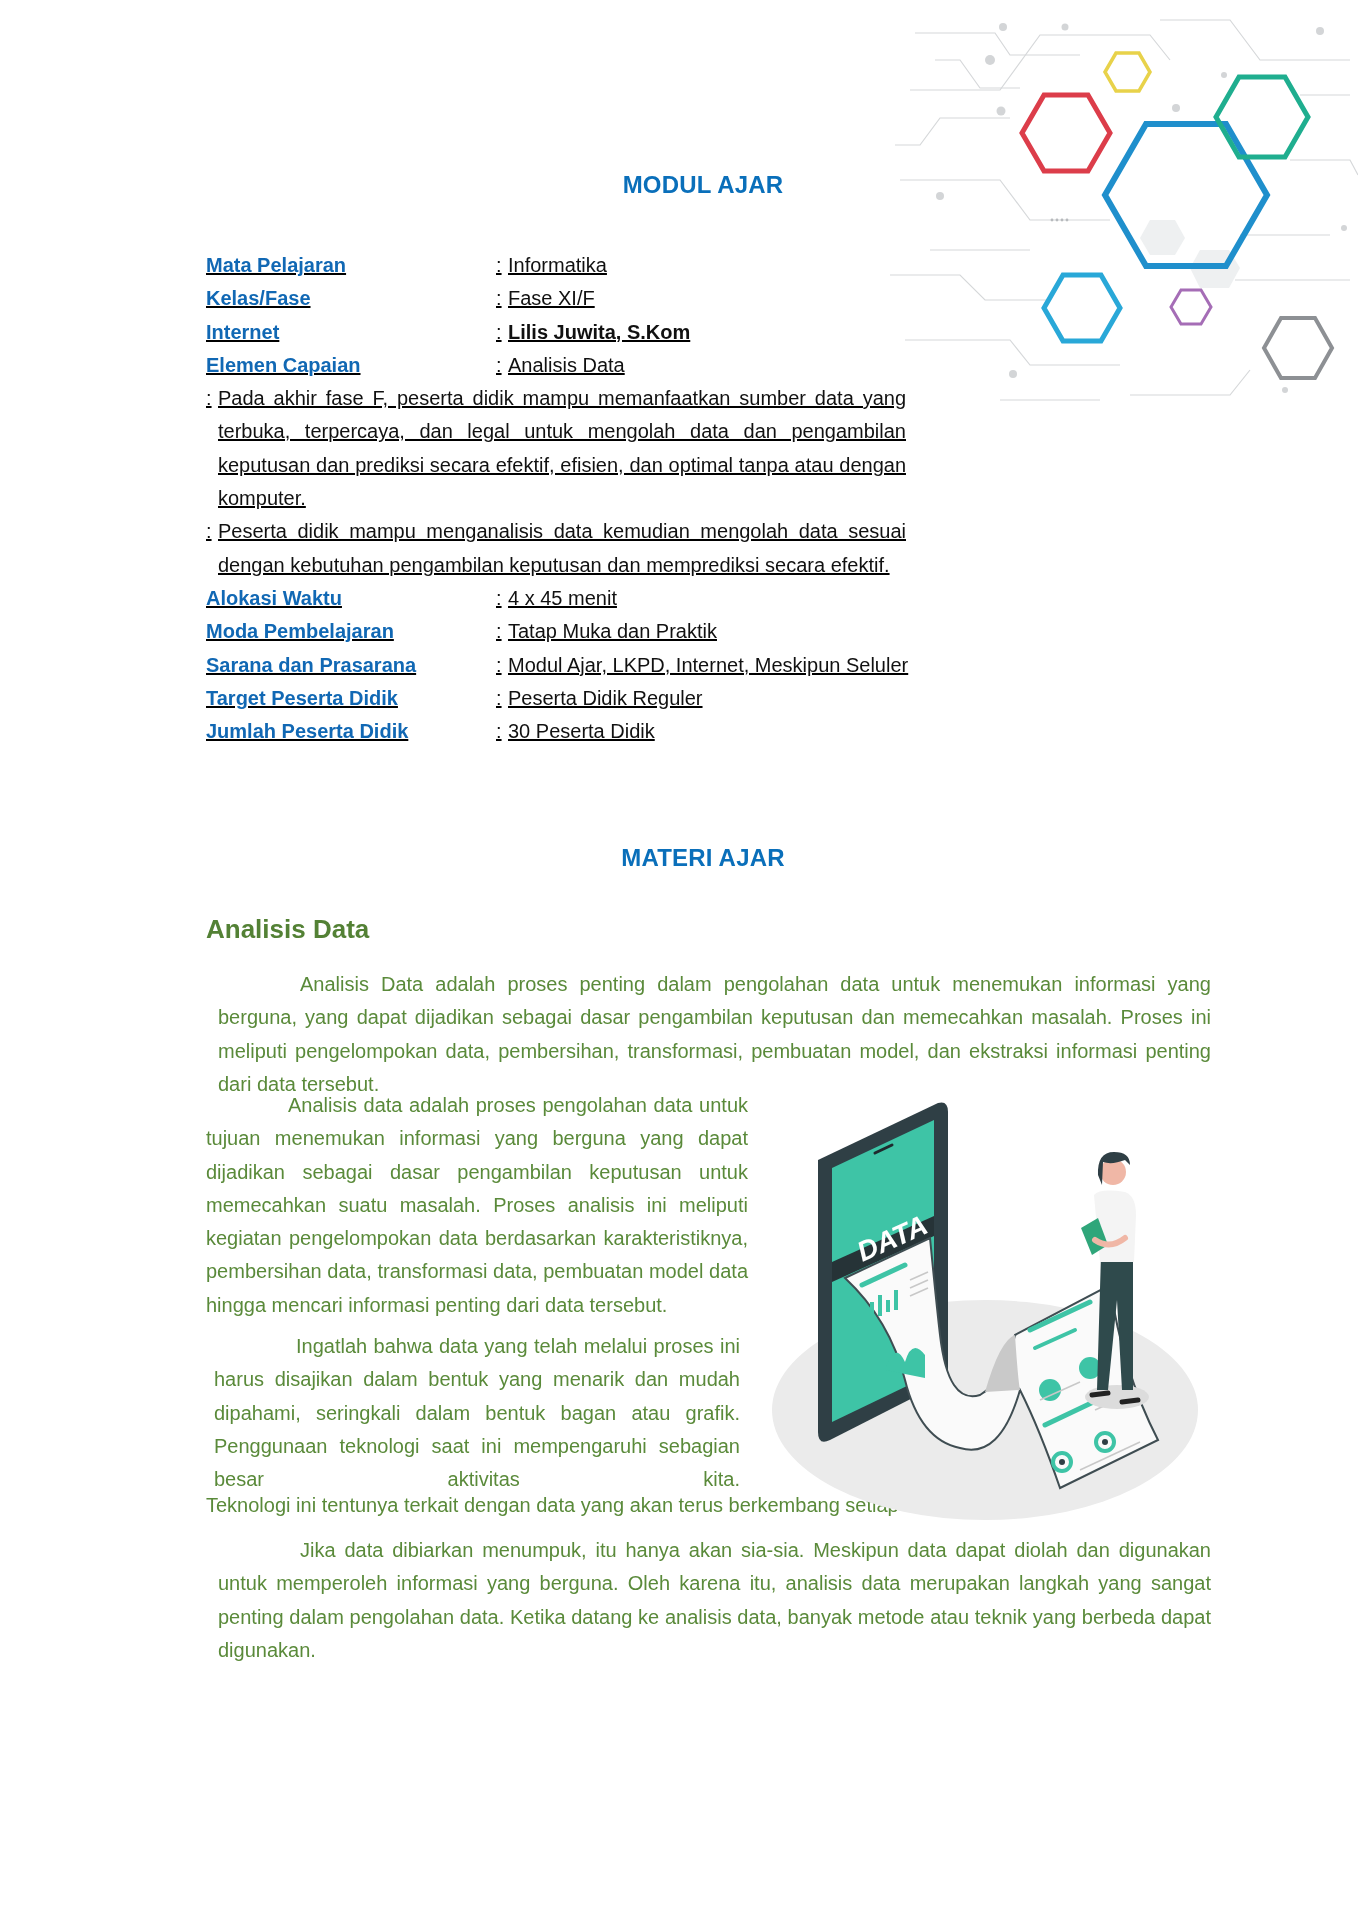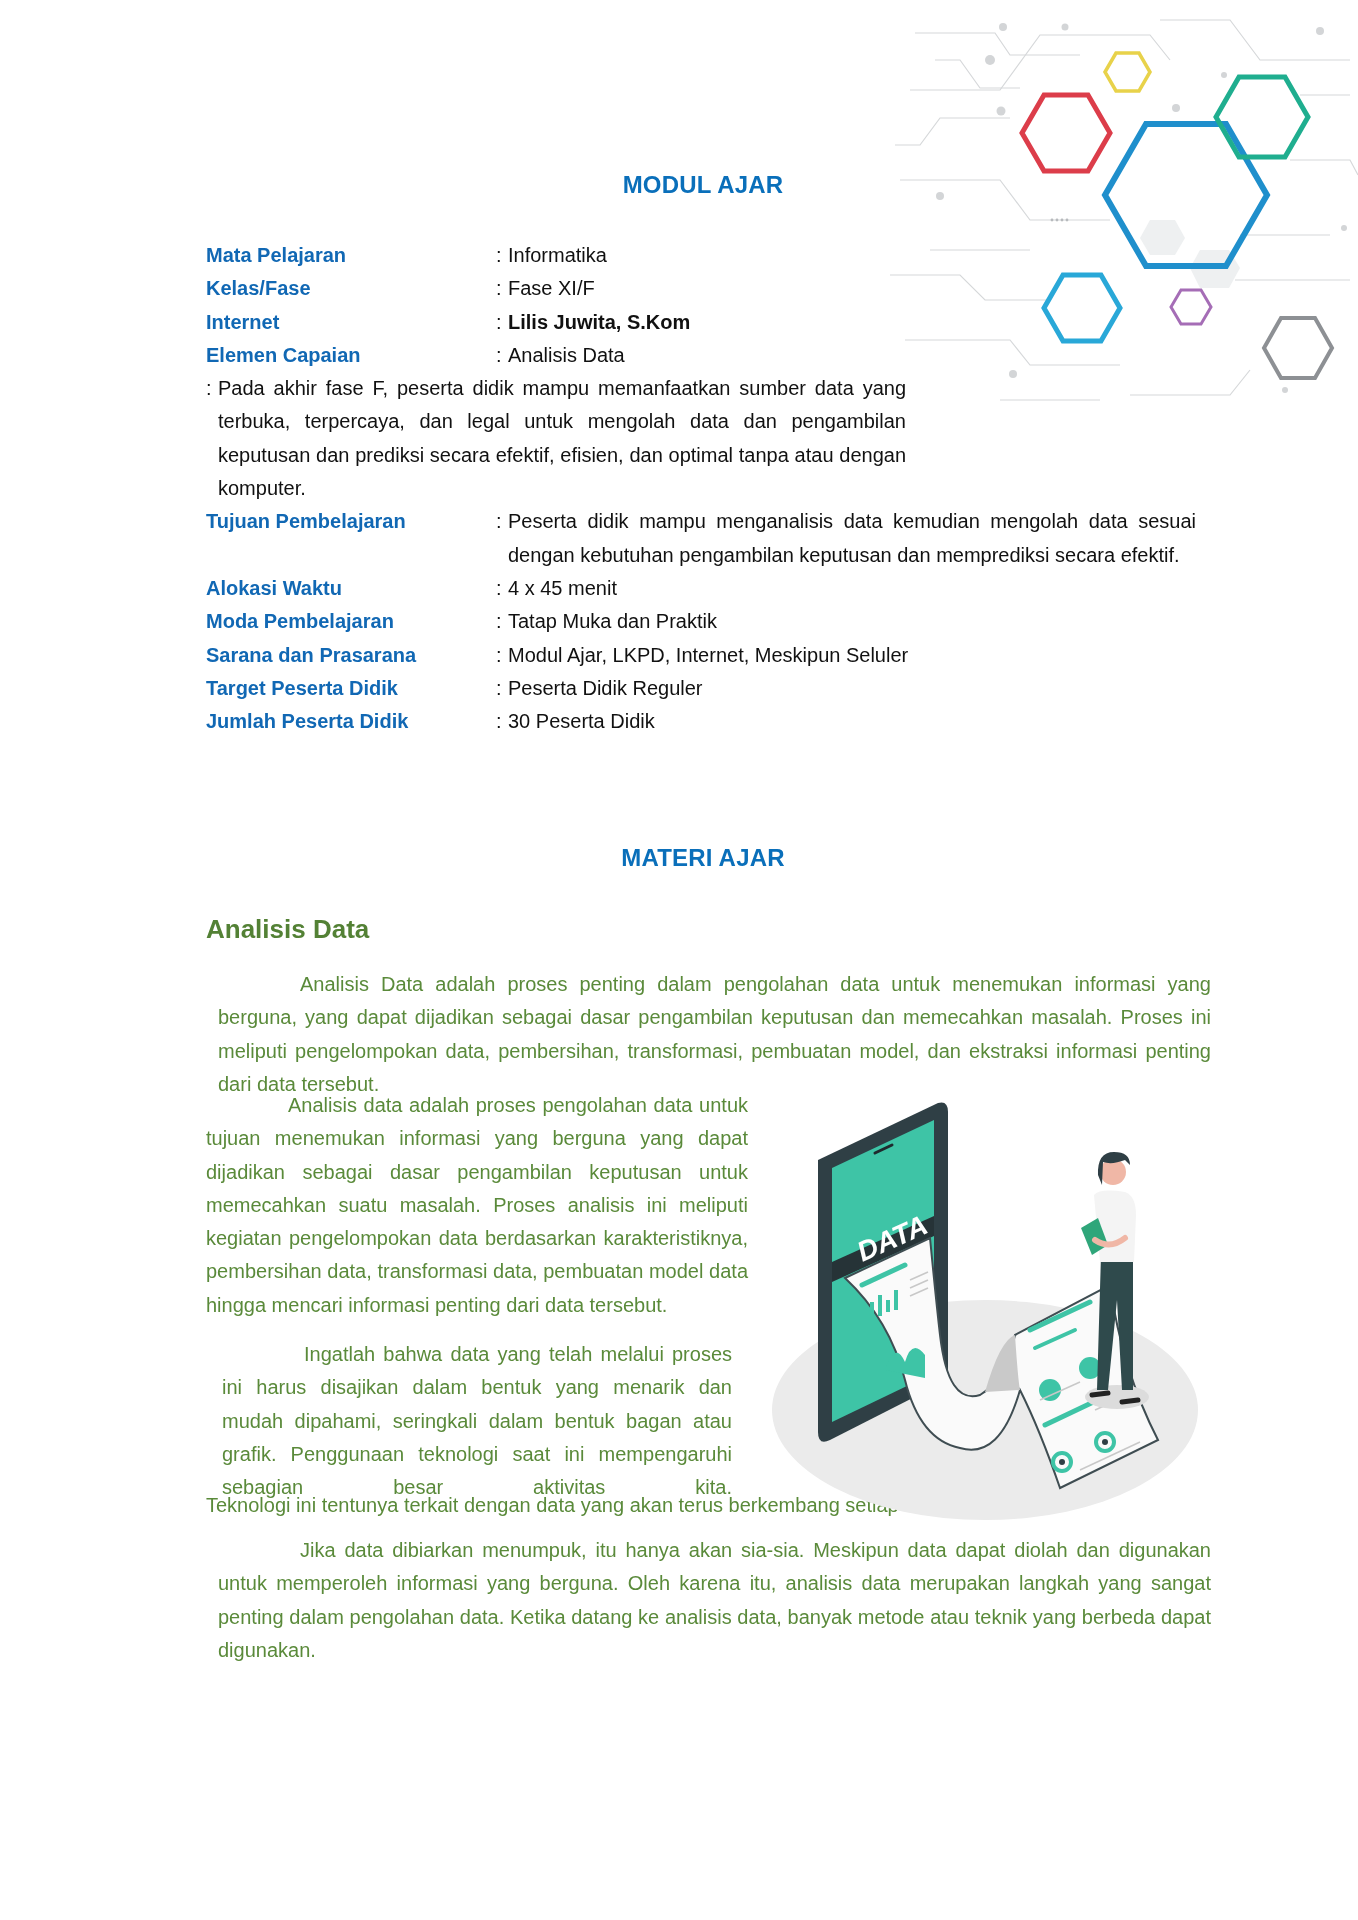--- a/index.html
+++ b/index.html
@@ -3,21 +3,21 @@
 <meta charset="utf-8">
 <style>
   html, body { margin: 0; padding: 0; background: #ffffff; }
   body { width: 1358px; height: 1920px; position: relative; overflow: hidden;
          font-family: "Liberation Sans", sans-serif; }
   .deco { position: absolute; left: 880px; top: 0; width: 478px; height: 420px; }
   .title { position: absolute; left: 0; width: 1406px; text-align: center;
            color: #0a6fba; font-weight: bold; font-size: 24px; letter-spacing: 0.2px; }
   .t-modul { top: 171px; }
   .t-materi { top: 844px; }
-  .meta { position: absolute; left: 206px; top: 239px; width: 1000px; }
+  .meta { position: absolute; left: 206px; top: 249px; width: 1000px; text-decoration: underline; }
   .row { display: flex; font-size: 20px; line-height: 33.3px; }
   .lbl { width: 290px; flex: 0 0 290px; color: #1168b4; font-weight: bold; }
   .val { width: 700px; color: #111; display: flex; }
   .val .colon { flex: 0 0 12px; }
   .val .txt { flex: 1; text-align: justify; }
   .val .txt.bold { font-weight: bold; }
   .lbl .plain { font-weight: normal; }
   .h-analisis { position: absolute; left: 206px; top: 914px; font-size: 26px; font-weight: bold;
                 color: #538135; }
   .body { color: #5a8a3a; font-size: 20px; line-height: 33.3px; text-align: justify; position: absolute; }
@@ -114,21 +114,20 @@
         <span class="txt">Analisis Data</span>
       </div>
     </div>
     <div class="row">
       <div class="val">
         <span class="colon">:</span>
         <span class="txt">Pada akhir fase F, peserta didik mampu memanfaatkan sumber data yang terbuka, terpercaya, dan legal untuk mengolah data dan pengambilan keputusan dan prediksi secara efektif, efisien, dan optimal tanpa atau dengan komputer.</span>
       </div>
     </div>
     <div class="row">
-      <div class="lbl"><span>Tujuan Pembelajaran</span></div>
       <div class="val">
         <span class="colon">:</span>
         <span class="txt">Peserta didik mampu menganalisis data kemudian mengolah data sesuai dengan kebutuhan pengambilan keputusan dan memprediksi secara efektif.</span>
       </div>
     </div>
     <div class="row">
       <div class="lbl"><span>Alokasi Waktu</span></div>
       <div class="val">
         <span class="colon">:</span>
         <span class="txt">4 x 45 menit</span>
@@ -167,21 +166,21 @@
 <div class="title t-materi">MATERI AJAR</div>
 
 <div class="h-analisis">Analisis Data</div>
 
 <p class="body p1" style="margin:12px">
   <span class="indent"></span><span>Analisis Data adalah proses penting dalam pengolahan data untuk menemukan informasi yang berguna, yang dapat dijadikan sebagai dasar pengambilan keputusan dan memecahkan masalah. Proses ini meliputi pengelompokan data, pembersihan, transformasi, pembuatan model, dan ekstraksi informasi penting dari data tersebut.</span>
 </p>
 
 <div class="body p2">
   <p style="margin:0"><span class="indent"></span><span>Analisis data adalah proses pengolahan data untuk tujuan menemukan informasi yang berguna yang dapat dijadikan sebagai dasar pengambilan keputusan untuk memecahkan suatu masalah. Proses analisis ini meliputi kegiatan pengelompokan data berdasarkan karakteristiknya, pembersihan data, transformasi data, pembuatan model data hingga mencari informasi penting dari data tersebut.</span></p>
-  <p style="margin:16px; text-align-last: justify;"><span class="indent"></span><span>Ingatlah bahwa data yang telah melalui proses ini harus disajikan dalam bentuk yang menarik dan mudah dipahami, seringkali dalam bentuk bagan atau grafik. Penggunaan teknologi saat ini mempengaruhi sebagian besar aktivitas kita.</span></p>
+  <p style="margin:8px; text-align-last: justify;"><span class="indent"></span><span>Ingatlah bahwa data yang telah melalui proses ini harus disajikan dalam bentuk yang menarik dan mudah dipahami, seringkali dalam bentuk bagan atau grafik. Penggunaan teknologi saat ini mempengaruhi sebagian besar aktivitas kita.</span></p>
 </div>
 
 <p class="body" style="margin:0; left:206px; top:1489px; width:993px; text-align:left;">Teknologi ini tentunya terkait dengan data yang akan terus berkembang setiap saat.</p>
 
 <p class="body p3" style="margin:12px">
   <span class="indent"></span><span>Jika data dibiarkan menumpuk, itu hanya akan sia-sia. Meskipun data dapat diolah dan digunakan untuk memperoleh informasi yang berguna. Oleh karena itu, analisis data merupakan langkah yang sangat penting dalam pengolahan data. Ketika datang ke analisis data, banyak metode atau teknik yang berbeda dapat digunakan.</span>
 </p>
 
 <svg class="illus" viewBox="760 1095 440 430" xmlns="http://www.w3.org/2000/svg">
   <ellipse cx="985" cy="1410" rx="213" ry="110" fill="#ebebeb"></ellipse>

